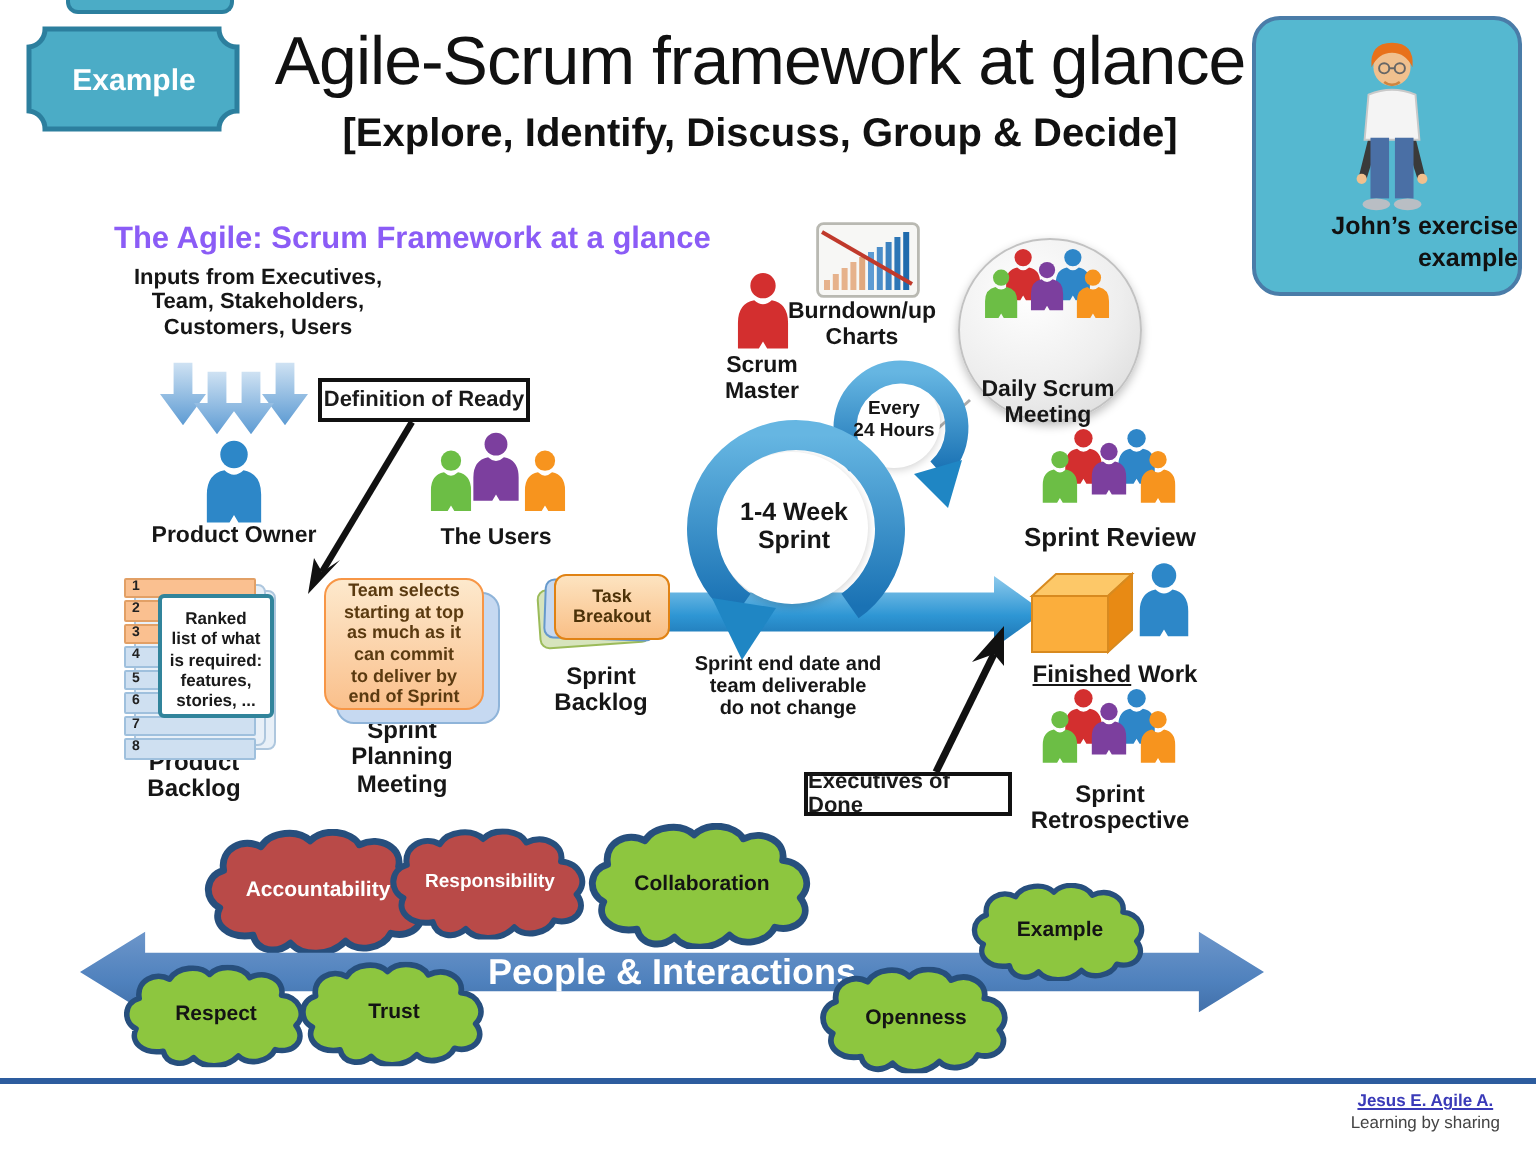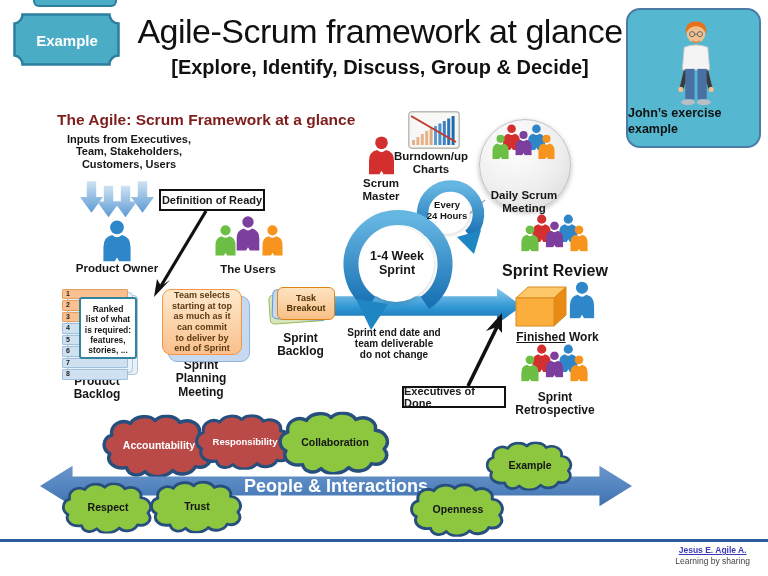--- a/index.html
+++ b/index.html
@@ -13,25 +13,25 @@
                border:2px solid #2c7f9e;border-top:none;border-radius:0 0 6px 6px;box-sizing:border-box;}
   .plaque{position:absolute;left:13px;top:13px;width:108px;height:54px;}
   .plaque-label{position:absolute;left:13px;top:13px;width:108px;height:54px;display:flex;
                 align-items:center;justify-content:center;color:#fff;font-weight:bold;font-size:15px;}
   .title{position:absolute;left:130px;top:12px;width:500px;text-align:center;
          font-size:34px;color:#111;letter-spacing:-0.5px;}
   .subtitle{position:absolute;left:130px;top:56px;width:500px;text-align:center;
             font-size:20px;font-weight:bold;color:#111;}
   .john-box{position:absolute;left:626px;top:8px;width:135px;height:140px;background:#55b8d0;
             border:2px solid #4a7ca8;border-radius:14px;box-sizing:border-box;}
-  .john-caption{position:absolute;left:0;right:0;top:96px;text-align:left;font-weight:bold;
+  .john-caption{position:absolute;left:0;right:0;top:96px;text-align:right;font-weight:bold;
                 font-size:12.5px;color:#111;white-space:pre-line;line-height:1.25;}
   
   .diag-heading{position:absolute;left:57px;top:111px;width:360px;font-size:15.5px;
-                font-weight:bold;color:#7f1d1d;}
+                font-weight:bold;color:#8b5cf6;}
   .box-callout{position:absolute;background:#fff;border:2px solid #111;box-sizing:border-box;
                display:flex;align-items:center;justify-content:center;font-weight:bold;font-size:11px;z-index:6;}
   .backlog-page{position:absolute;background:#e8f0f8;border:1px solid #aec7de;border-radius:4px;}
   .backlog{position:absolute;left:62px;top:289px;width:66px;height:80px;z-index:3;}
   .b-row{height:8.2px;margin-bottom:1.3px;font-size:7px;font-weight:bold;color:#222;
          padding-left:3px;line-height:8.2px;border-radius:1px;}
   .b-orange{background:#fac090;border:0.5px solid #e2a066;}
   .b-blue{background:#cfe0f1;border:0.5px solid #9fc0dd;}
   .ranked-card{position:absolute;left:79px;top:297px;width:58px;height:62px;background:#fff;
                border:2px solid #31849b;border-radius:3px;z-index:4;font-size:8.5px;font-weight:bold;
@@ -263,21 +263,21 @@
     <polygon points="42,15 31,19 47,1 47,21" fill="#111"></polygon>
   </svg>
 
   <svg class="abs" style="left:518px;top:214px" width="74" height="47" viewBox="0 0 72 46">
     <use href="#person" x="12" y="0" width="22" height="28" fill="#d32f2f"></use>
     <use href="#person" x="38" y="0" width="22" height="28" fill="#2e86c8"></use>
     <use href="#person" x="25" y="7" width="21" height="26" fill="#7c3f9e"></use>
     <use href="#person" x="1" y="11" width="21" height="26" fill="#6cbe45"></use>
     <use href="#person" x="49" y="11" width="21" height="26" fill="#f7941e"></use>
   </svg>
-  <div class="lbl" style="left:499px;top:262px;width:112px;font-size:16px;">Sprint Review</div>
+  <div class="lbl" style="left:499px;top:262px;width:112px;font-size:13px;">Sprint Review</div>
 
   <svg class="abs z3" style="left:512px;top:284px" width="58" height="46" viewBox="0 0 58 46">
     <polygon points="4,14 16,3 54,3 42,14" fill="#fdc868" stroke="#d88a1f" stroke-width="1"></polygon>
     <polygon points="42,14 54,3 54,31 42,42" fill="#e88a14" stroke="#d88a1f" stroke-width="1"></polygon>
     <rect x="4" y="14" width="38" height="28" fill="#fbae3c" stroke="#d88a1f" stroke-width="1"></rect>
   </svg>
   <svg class="abs" style="left:567px;top:281px" width="30" height="38" viewBox="0 0 24 30">
     <use href="#person" fill="#2d87c8"></use>
   </svg>
   <div class="lbl" style="left:500px;top:331px;width:115px;font-size:12px;"><span style="text-decoration:underline">Finished</span><span> Work</span></div>
@@ -297,21 +297,21 @@
         <use href="#cloudShape" fill="#b94a48"></use>
       </svg>
     <div class="cloud-label cl-light">Accountability</div>
   </div>
   <div class="cloud z2" style="left:193px;top:410px;width:104px;height:64px;">
     <svg viewBox="0 0 120 64">
         <use href="#cloudShape" fill="#b94a48"></use>
       </svg>
     <div class="cloud-label cl-light" style="font-size:9.5px">Responsibility</div>
   </div>
-  <div class="cloud z2" style="left:276px;top:410px;width:118px;height:66px;">
+  <div class="cloud z2" style="left:292px;top:410px;width:118px;height:66px;">
     <svg viewBox="0 0 120 64">
         <use href="#cloudShape" fill="#8dc63f"></use>
       </svg>
     <div class="cloud-label cl-dark">Collaboration</div>
   </div>
 
   <div class="values-arrow"></div>
   <div class="values-label">People &amp; Interactions</div>
 
   <div class="cloud z4" style="left:484px;top:437px;width:92px;height:58px;">

